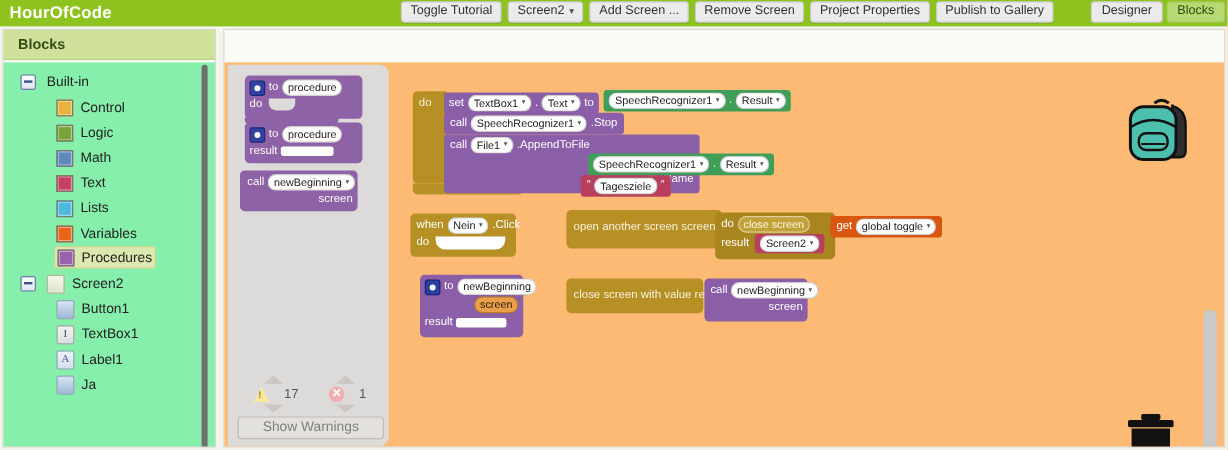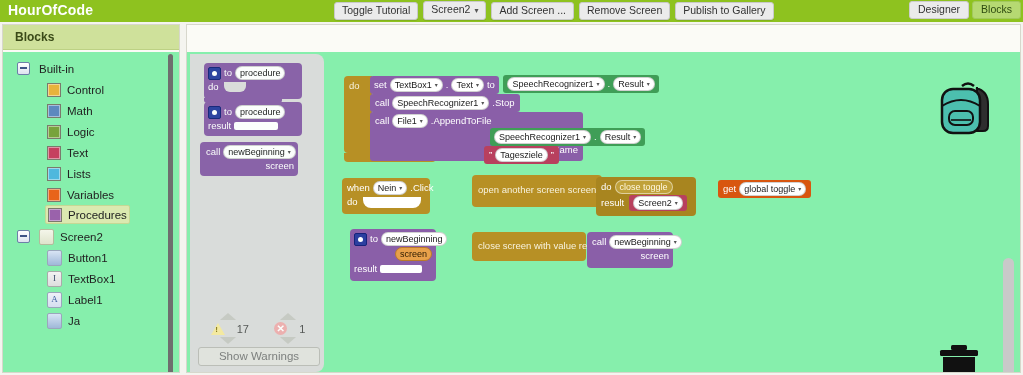--- a/index.html
+++ b/index.html
@@ -101,21 +101,21 @@
   .compicon.lbl{background:linear-gradient(#eef1f8,#d6def0);color:#3c5fa0;}
   .tlabel{overflow:hidden;text-overflow:ellipsis;}
   .vscroll{
     position:absolute;top:2px;width:5px;border-radius:3px;background:#6e6e6e;
   }
 
   
   #viewer-panel{left:186px;top:24px;width:835px;height:349px;}
   #viewer-body{
     position:absolute;left:0;top:27px;right:0;bottom:0;
-    background:#86efac;overflow:hidden;
+    background:#fdba74;overflow:hidden;
   }
   
   .flyout{
     position:absolute;left:3px;top:2px;width:134px;height:318px;
     background:#dcdcdc;border-radius:0 8px 8px 0;opacity:.97;
   }
   .warnbar{
     position:absolute;left:8px;bottom:6px;width:120px;color:#6a6a6a;
   }
   .warnrow{display:flex;justify-content:space-around;align-items:center;}
@@ -177,20 +177,21 @@
 <div id="app">
 
   <div class="topbar">
     <div class="brand">HourOfCode</div>
 
     <div class="topbtns">
       <div class="tbtn"><span>Toggle Tutorial</span></div>
       <div class="tbtn"><span>Screen2</span><span class="caret">▾</span></div>
       <div class="tbtn"><span>Add Screen ...</span></div>
       <div class="tbtn"><span>Remove Screen</span></div>
+      <div class="tbtn"><span>Project Properties</span></div>
       <div class="tbtn"><span>Publish to Gallery</span></div>
     </div>
 
     <div class="rightbtns">
       <div class="rbtn"><span>Designer</span></div>
       <div class="rbtn active"><span>Blocks</span></div>
     </div>
   </div>
 
   <div class="panel" id="blocks-panel">
@@ -201,26 +202,26 @@
         <div class="tnode">
           <span class="expander"></span>
           <span class="tlabel">Built-in</span>
         </div>
 
         <div class="tnode child">
           <span class="swatch" style="background:#e8b33c"></span>
           <span class="tlabel">Control</span>
         </div>
         <div class="tnode child">
+          <span class="swatch" style="background:#77a33c"></span>
+          <span class="tlabel">Logic</span>
+        </div>
+        <div class="tnode child">
           <span class="swatch" style="background:#5d89bf"></span>
           <span class="tlabel">Math</span>
-        </div>
-        <div class="tnode child">
-          <span class="swatch" style="background:#77a33c"></span>
-          <span class="tlabel">Logic</span>
         </div>
         <div class="tnode child">
           <span class="swatch" style="background:#c5405f"></span>
           <span class="tlabel">Text</span>
         </div>
         <div class="tnode child">
           <span class="swatch" style="background:#4fb8dd"></span>
           <span class="tlabel">Lists</span>
         </div>
         <div class="tnode child">
@@ -435,35 +436,35 @@
       <div class="blk" style="left:285px;top:123px;">
         <div class="body gold" style="width:130px;height:32px;border-radius:4px;">
           <span style="position:absolute;left:6px;top:9px;color:#f7f2dd;">open another screen  screenName</span>
         </div>
       </div>
 
       <div class="blk" style="left:409px;top:125px;">
         <div class="body gold-d" style="width:100px;border-radius:4px;padding-bottom:3px;">
           <div class="row" style="padding:3px 5px 1px 5px;">
             <span class="lbl">do</span>
-            <span class="field" style="background:#c0a13a;color:#fff8e0;border-color:rgba(255,255,255,.5);">close toggle</span>
+            <span class="field" style="background:#c0a13a;color:#fff8e0;border-color:rgba(255,255,255,.5);">close screen</span>
           </div>
           <div class="row" style="padding:0 5px 2px 5px;">
             <span class="lbl">result</span>
             <span class="body red" style="display:inline-flex;align-items:center;gap:2px;padding:1px 4px;border-radius:3px;margin-left:2px;">
               <span class="field">
                   <span>Screen2</span>
                   <span class="dd">▾</span>
                 </span>
             </span>
           </div>
         </div>
       </div>
 
-      <div class="blk" style="left:531px;top:128px;">
+      <div class="blk" style="left:505px;top:128px;">
         <div class="body orange" style="display:inline-flex;align-items:center;gap:3px;padding:2px 5px;border-radius:3px;">
           <span class="lbl">get</span>
           <span class="field">
               <span>global toggle</span>
               <span class="dd">▾</span>
             </span>
         </div>
       </div>
 
       <div class="blk" style="left:163px;top:177px;">

